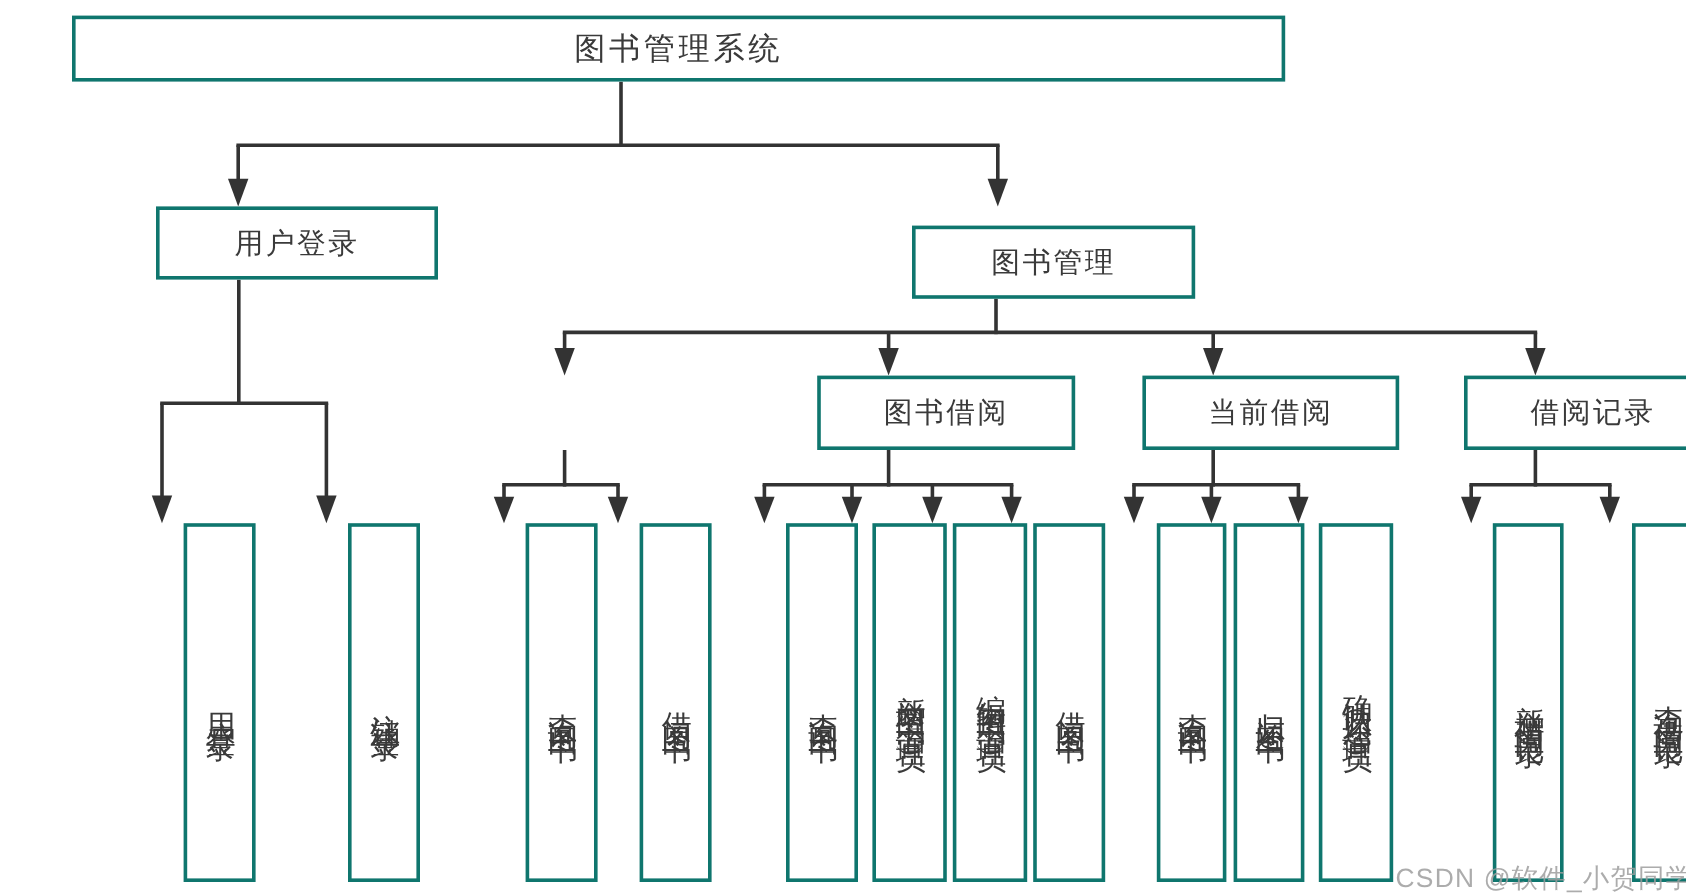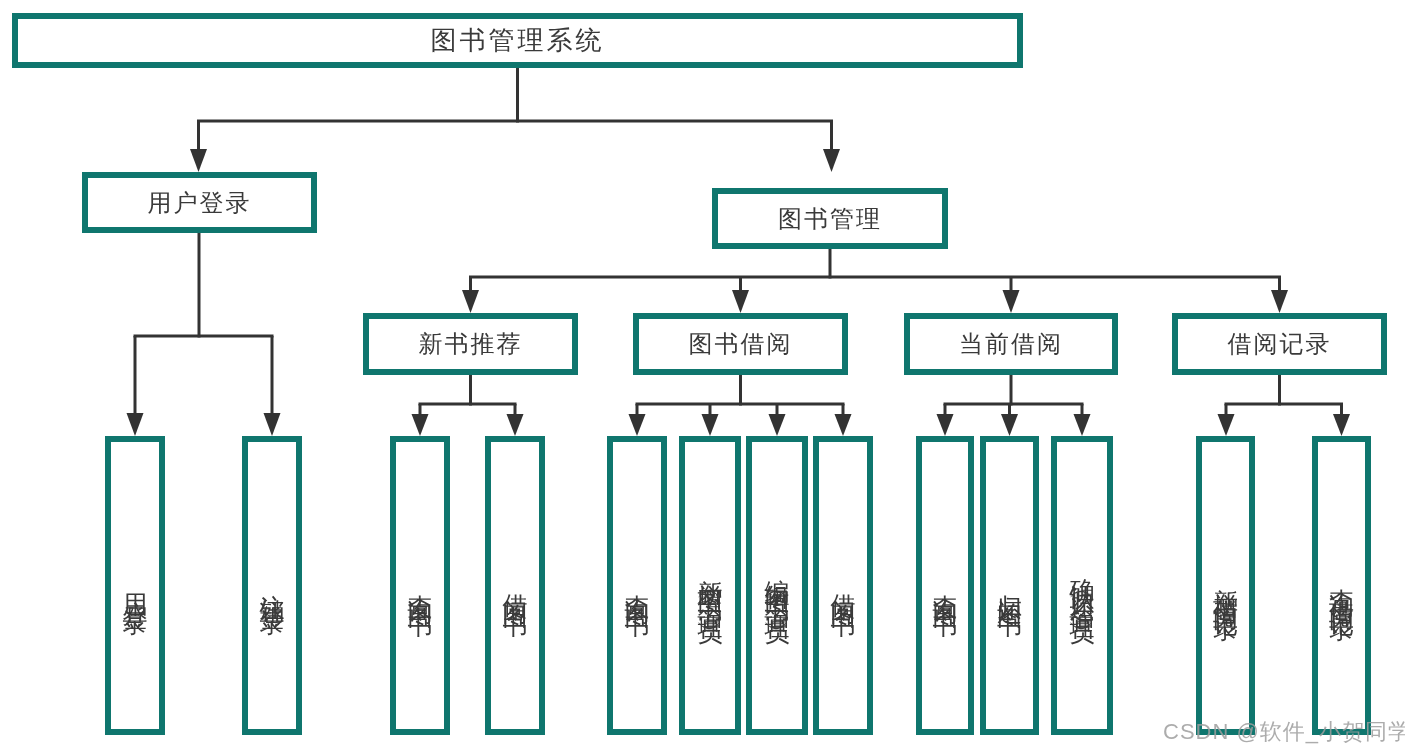--- a/index.html
+++ b/index.html
@@ -25,27 +25,28 @@
   svg.connectors line {
     stroke: #333333;
     stroke-width: 3;
   }
   svg.connectors polygon {
     fill: #333333;
   }
   .node {
     position: absolute;
     box-sizing: border-box;
-    border: 6px solid #0f766e;
+    border: 3px solid #0f766e;
     background: #ffffff;
     color: #3a3a3a;
     display: flex;
     align-items: center;
     justify-content: center;
     z-index: 2;
+    margin-left: 48px;
   }
   .h-node {
     font-size: 24px;
     letter-spacing: 2px;
   }
   .root-node {
     font-size: 26px;
     letter-spacing: 3px;
   }
   .v-node {
@@ -132,21 +133,20 @@
     <polygon points="1217.5,414 1234.5,414 1226,436"></polygon>
     <line x1="1341.5" y1="404" x2="1341.5" y2="417"></line>
     <polygon points="1333,414 1350,414 1341.5,436"></polygon>
   </svg>
 
   <div class="node h-node root-node" style="left:12px; top:13px; width:1011px; height:55px;">图书管理系统</div>
 
   <div class="node h-node" style="left:82px; top:172px; width:235px; height:61px;">用户登录</div>
   <div class="node h-node" style="left:712px; top:188px; width:236px; height:61px;">图书管理</div>
 
-  <div class="node h-node" style="left:363px; top:313px; width:215px; height:62px;">新书推荐</div>
   <div class="node h-node" style="left:633px; top:313px; width:215px; height:62px;font-family:Liberation Mono, monospace;">图书借阅</div>
   <div class="node h-node" style="left:904px; top:313px; width:214px; height:62px;">当前借阅</div>
   <div class="node h-node" style="left:1172px; top:313px; width:215px; height:62px;">借阅记录</div>
 
   <div class="node v-node" style="left:105px; top:436px; width:60px; height:299px;">用户登录</div>
   <div class="node v-node" style="left:242px; top:436px; width:60px; height:299px;">注销登录</div>
 
   <div class="node v-node" style="left:390px; top:436px; width:60px; height:299px;">查询图书</div>
   <div class="node v-node" style="left:485px; top:436px; width:60px; height:299px;">借阅图书</div>
 

